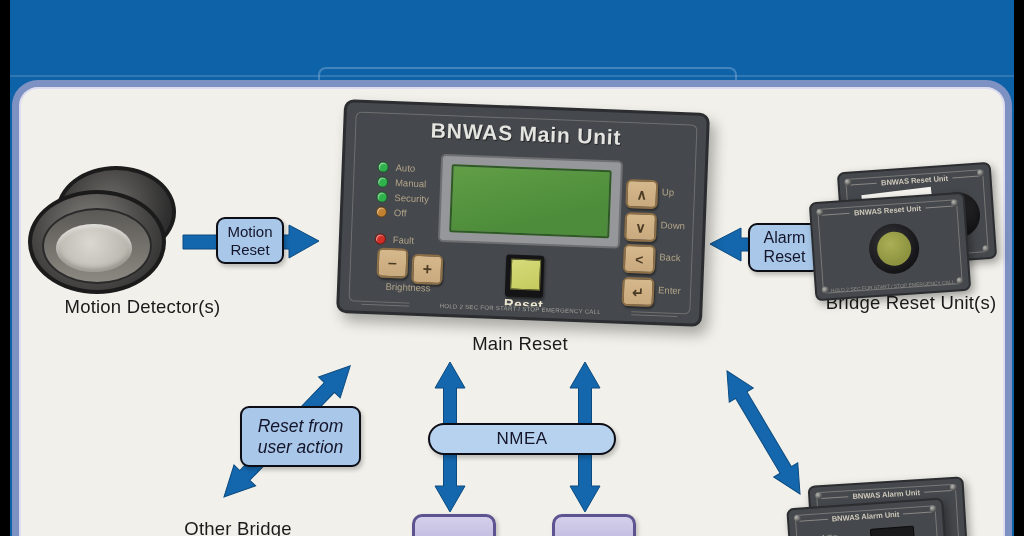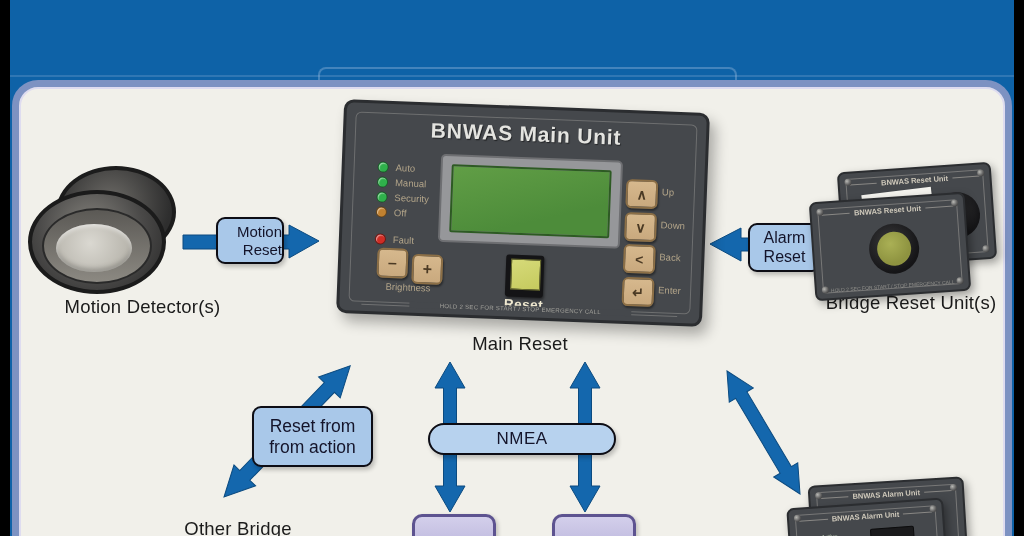--- a/index.html
+++ b/index.html
@@ -110,21 +110,21 @@
   <div class="abs md-ell" style="left:0;top:0;right:0;bottom:0;border:4px solid #1b1b1b;
               background:radial-gradient(circle at 45% 35%,#7a7873 10%,#4a4948 55%,#262626);"></div>
   <div class="abs md-ell" style="left:14px;top:18px;width:106px;height:72px;border:2px solid #2a2a2a;
               background:linear-gradient(180deg,#5b5955,#8c8982);"></div>
   <div class="abs md-ell" style="left:28px;top:34px;width:76px;height:48px;
               background:radial-gradient(circle at 45% 40%,#dad8d1,#aeaba2);
               box-shadow:inset 0 2px 4px rgba(255,255,255,.6), inset 0 -3px 5px rgba(0,0,0,.25);"></div>
 </div>
 <div class="abs caption" style="left:30px;top:296px;width:225px;">Motion Detector(s)</div>
 
-<div class="abs fbox small" style="left:216px;top:217px;width:64px;height:43px;align-items:flex-end;">
+<div class="abs fbox small" style="left:216px;top:217px;width:64px;height:43px;">
   <span>Motion</span>
   <span>Reset</span>
 </div>
 
 <div class="abs main-unit">
   <div class="abs mu-inset"></div>
   <div class="abs mu-title">BNWAS Main Unit</div>
 
   <div class="abs mu-led" style="left:33px;top:58px;">
     <span class="dot dot-g"></span>
@@ -203,23 +203,23 @@
     <div class="abs rbtn-inner"></div>
   </div>
   <div class="abs dp-notice">HOLD 2 SEC FOR START / STOP EMERGENCY CALL</div>
   <span class="screw" style="left:5px;top:5px;"></span>
   <span class="screw" style="right:5px;top:5px;"></span>
   <span class="screw" style="left:5px;bottom:5px;"></span>
   <span class="screw" style="right:5px;bottom:5px;"></span>
 </div>
 <div class="abs caption" style="left:815px;top:292px;width:192px;">Bridge Reset Unit(s)</div>
 
-<div class="abs fbox big" style="left:252px;top:406px;width:117px;height:57px;">
+<div class="abs fbox big" style="left:240px;top:406px;width:117px;height:57px;font-style:italic;">
   <span>Reset from</span>
-  <span>from action</span>
+  <span>user action</span>
 </div>
 <div class="abs caption" style="left:158px;top:518px;width:160px;">Other Bridge</div>
 
 <div class="abs fbox nmea" style="left:428px;top:423px;width:184px;height:28px;border-radius:16px;">
   <span>NMEA</span>
 </div>
 <div class="abs pbox" style="left:412px;top:514px;width:78px;height:40px;"></div>
 <div class="abs pbox" style="left:552px;top:514px;width:78px;height:40px;"></div>
 
 <div class="abs dpanel" style="left:810px;top:481px;width:152px;height:80px;transform:rotate(-3.5deg);z-index:3;">

